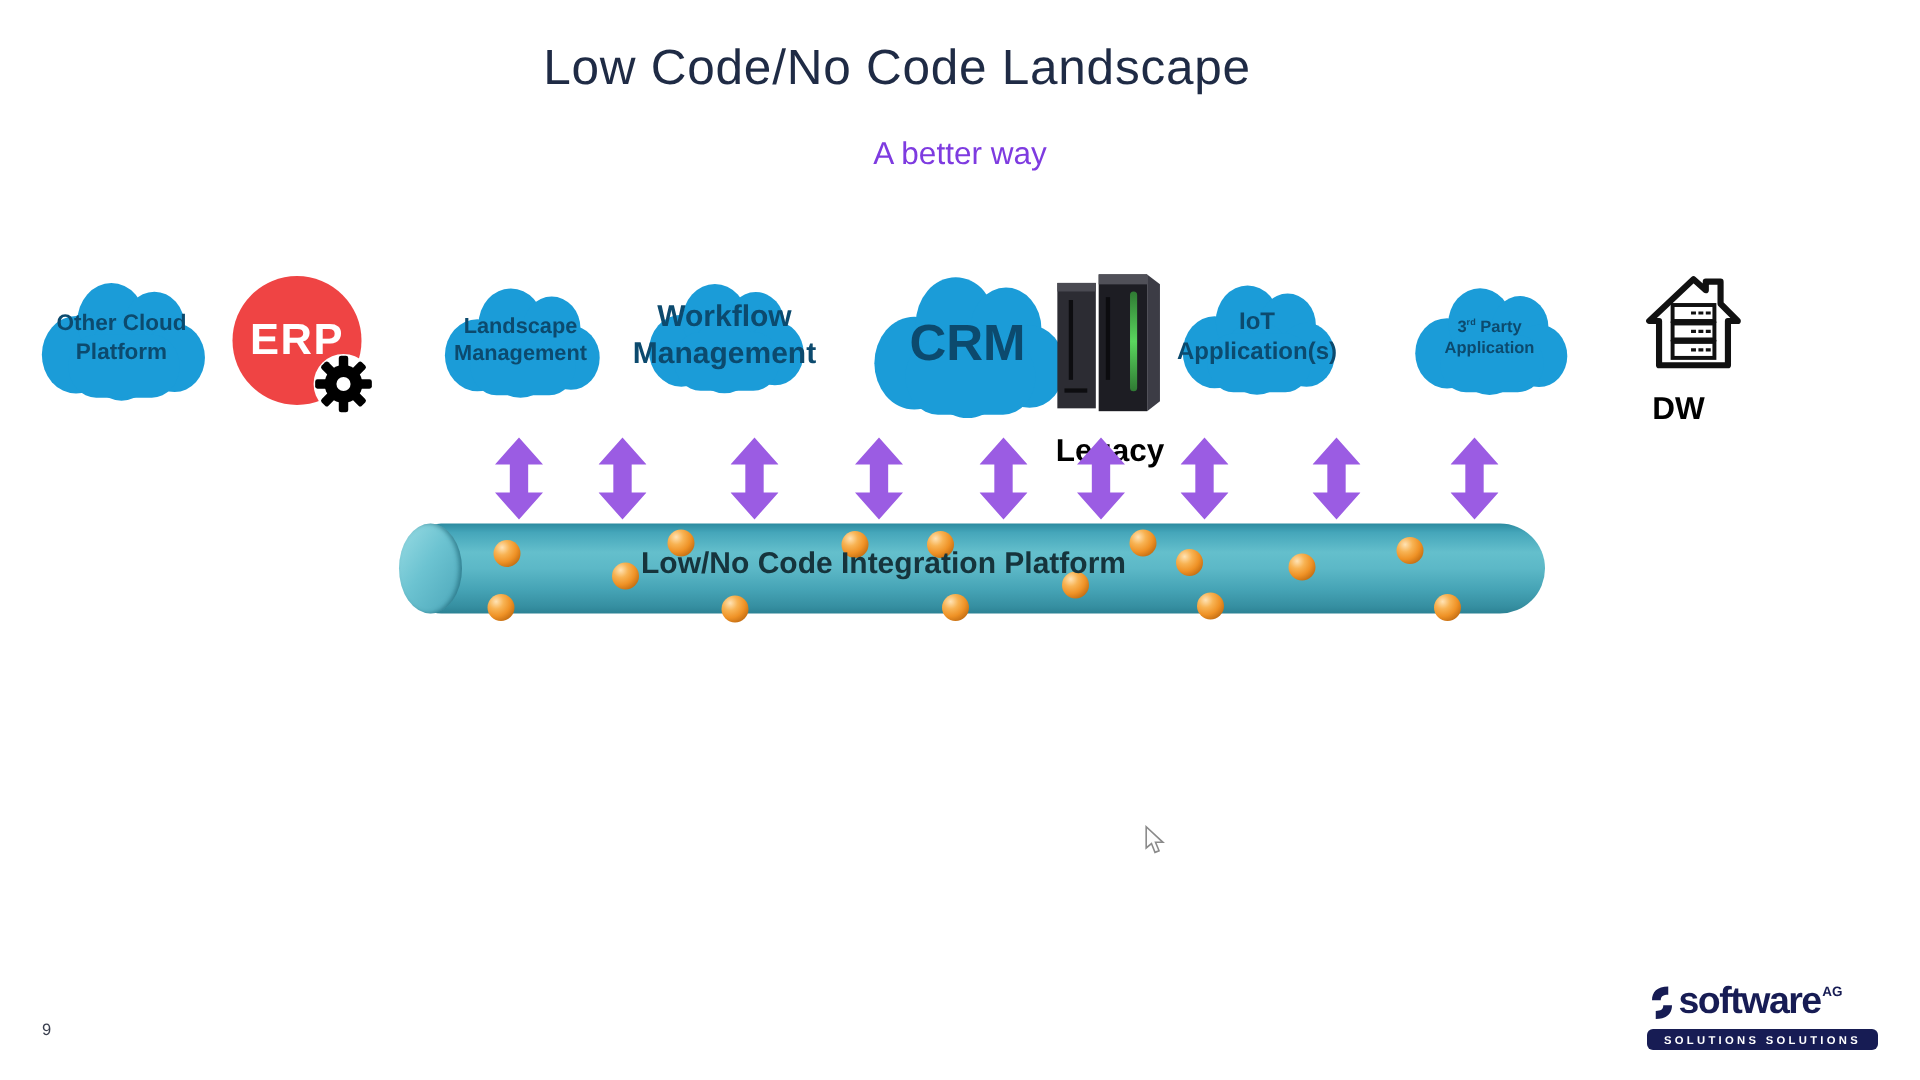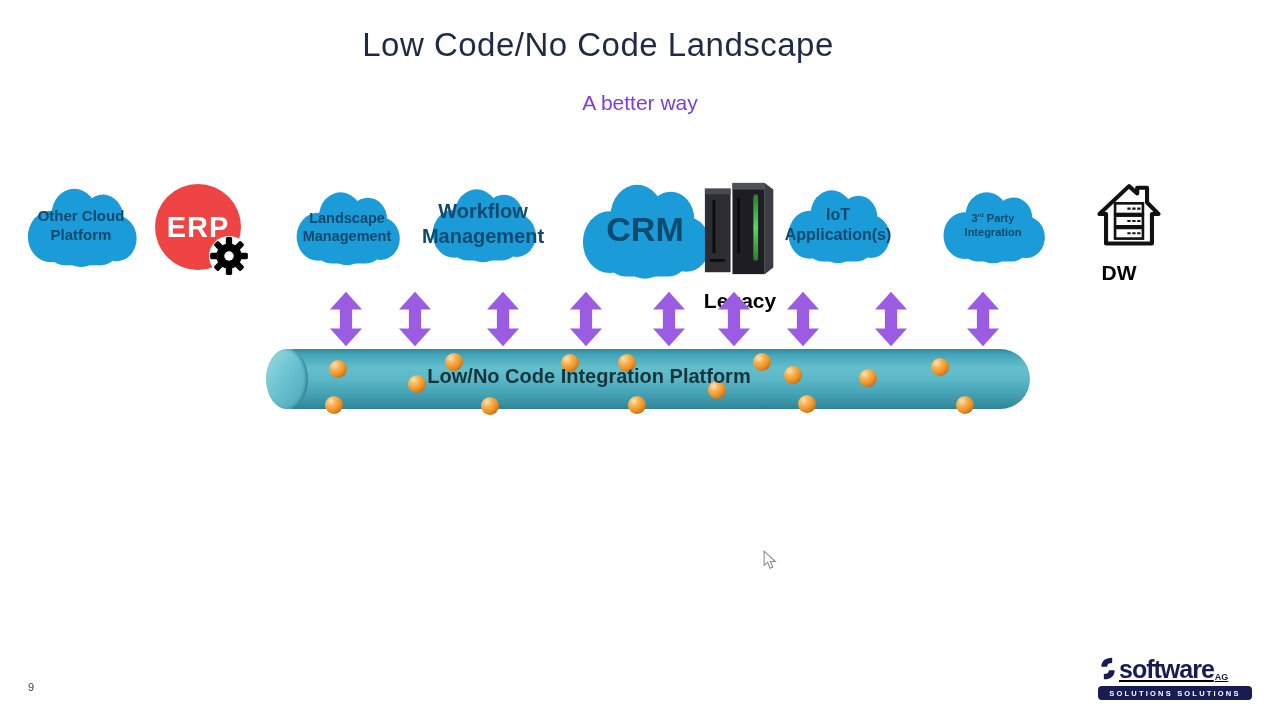--- a/index.html
+++ b/index.html
@@ -36,21 +36,21 @@
   .pipe-label{left:417px;top:365px;width:344px;text-align:center;z-index:4;
      font-size:20px;font-weight:bold;color:#16343c;}
   .ball{position:absolute;width:18px;height:18px;border-radius:50%;z-index:3;
      background:radial-gradient(circle at 32% 28%,#ffe3b5 0%,#f8b353 28%,#ef9226 55%,#c06a10 82%,#8f4a06 100%);}
   
   .node-caption{position:absolute;text-align:center;font-weight:bold;color:#000;
      font-size:21px;z-index:4;}
   
   .page-num{left:28px;top:681px;font-size:11px;color:#3a3f4e;}
   .logo{left:1098px;top:655px;width:154px;}
-  .logo-row{display:flex;align-items:flex-end;gap:1px;text-decoration:underline;}
+  .logo-row{display:flex;align-items:flex-start;gap:1px;}
   .logo-brand{font-size:25px;font-weight:bold;color:var(--logo-navy);
      line-height:1;letter-spacing:-1px;}
   .logo-ag{font-size:9px;font-weight:bold;color:var(--logo-navy);margin-top:1px;}
   .logo-badge{margin-top:4px;background:var(--logo-navy);color:#fff;font-size:7.5px;
      font-weight:bold;letter-spacing:2.2px;text-align:center;padding:3px 0 2px 0;
      border-radius:4px;white-space:nowrap;}
   .cursor{left:762px;top:550px;width:16px;height:20px;z-index:9;}
   sup{font-size:.55em;}
 </style>
 </head>
@@ -176,21 +176,21 @@
   <svg viewBox="0 0 140 90" preserveAspectRatio="none">
     <circle cx="34" cy="56" r="27"></circle>
       <circle cx="62" cy="33" r="27"></circle>
       <circle cx="96" cy="36" r="24"></circle>
     <circle cx="112" cy="58" r="24"></circle>
       <circle cx="70" cy="60" r="28"></circle>
       <rect x="28" y="42" width="88" height="44" rx="22"></rect>
   </svg>
   <div class="cloud-label" style="font-size:11px">
     <span><span>3</span><sup>rd</sup><span> Party</span></span>
-    <span>Integration</span>
+    <span>Application</span>
   </div>
 </div>
 
 <svg class="abs" style="left:1088px;top:170px;width:82px;height:88px" viewBox="0 0 100 100">
   <path d="M 50 16 L 14 50 L 22 50 L 22 86 L 78 86 L 78 50 L 86 50 L 72 36 L 72 18 L 60 18 L 60 25 Z" fill="none" stroke="#111" stroke-width="5" stroke-linejoin="round"></path>
   <g fill="#fff" stroke="#111" stroke-width="3.2">
     <rect x="33" y="37" width="34" height="13"></rect>
     <rect x="33" y="52" width="34" height="13"></rect>
     <rect x="33" y="67" width="34" height="13"></rect>
   </g>

